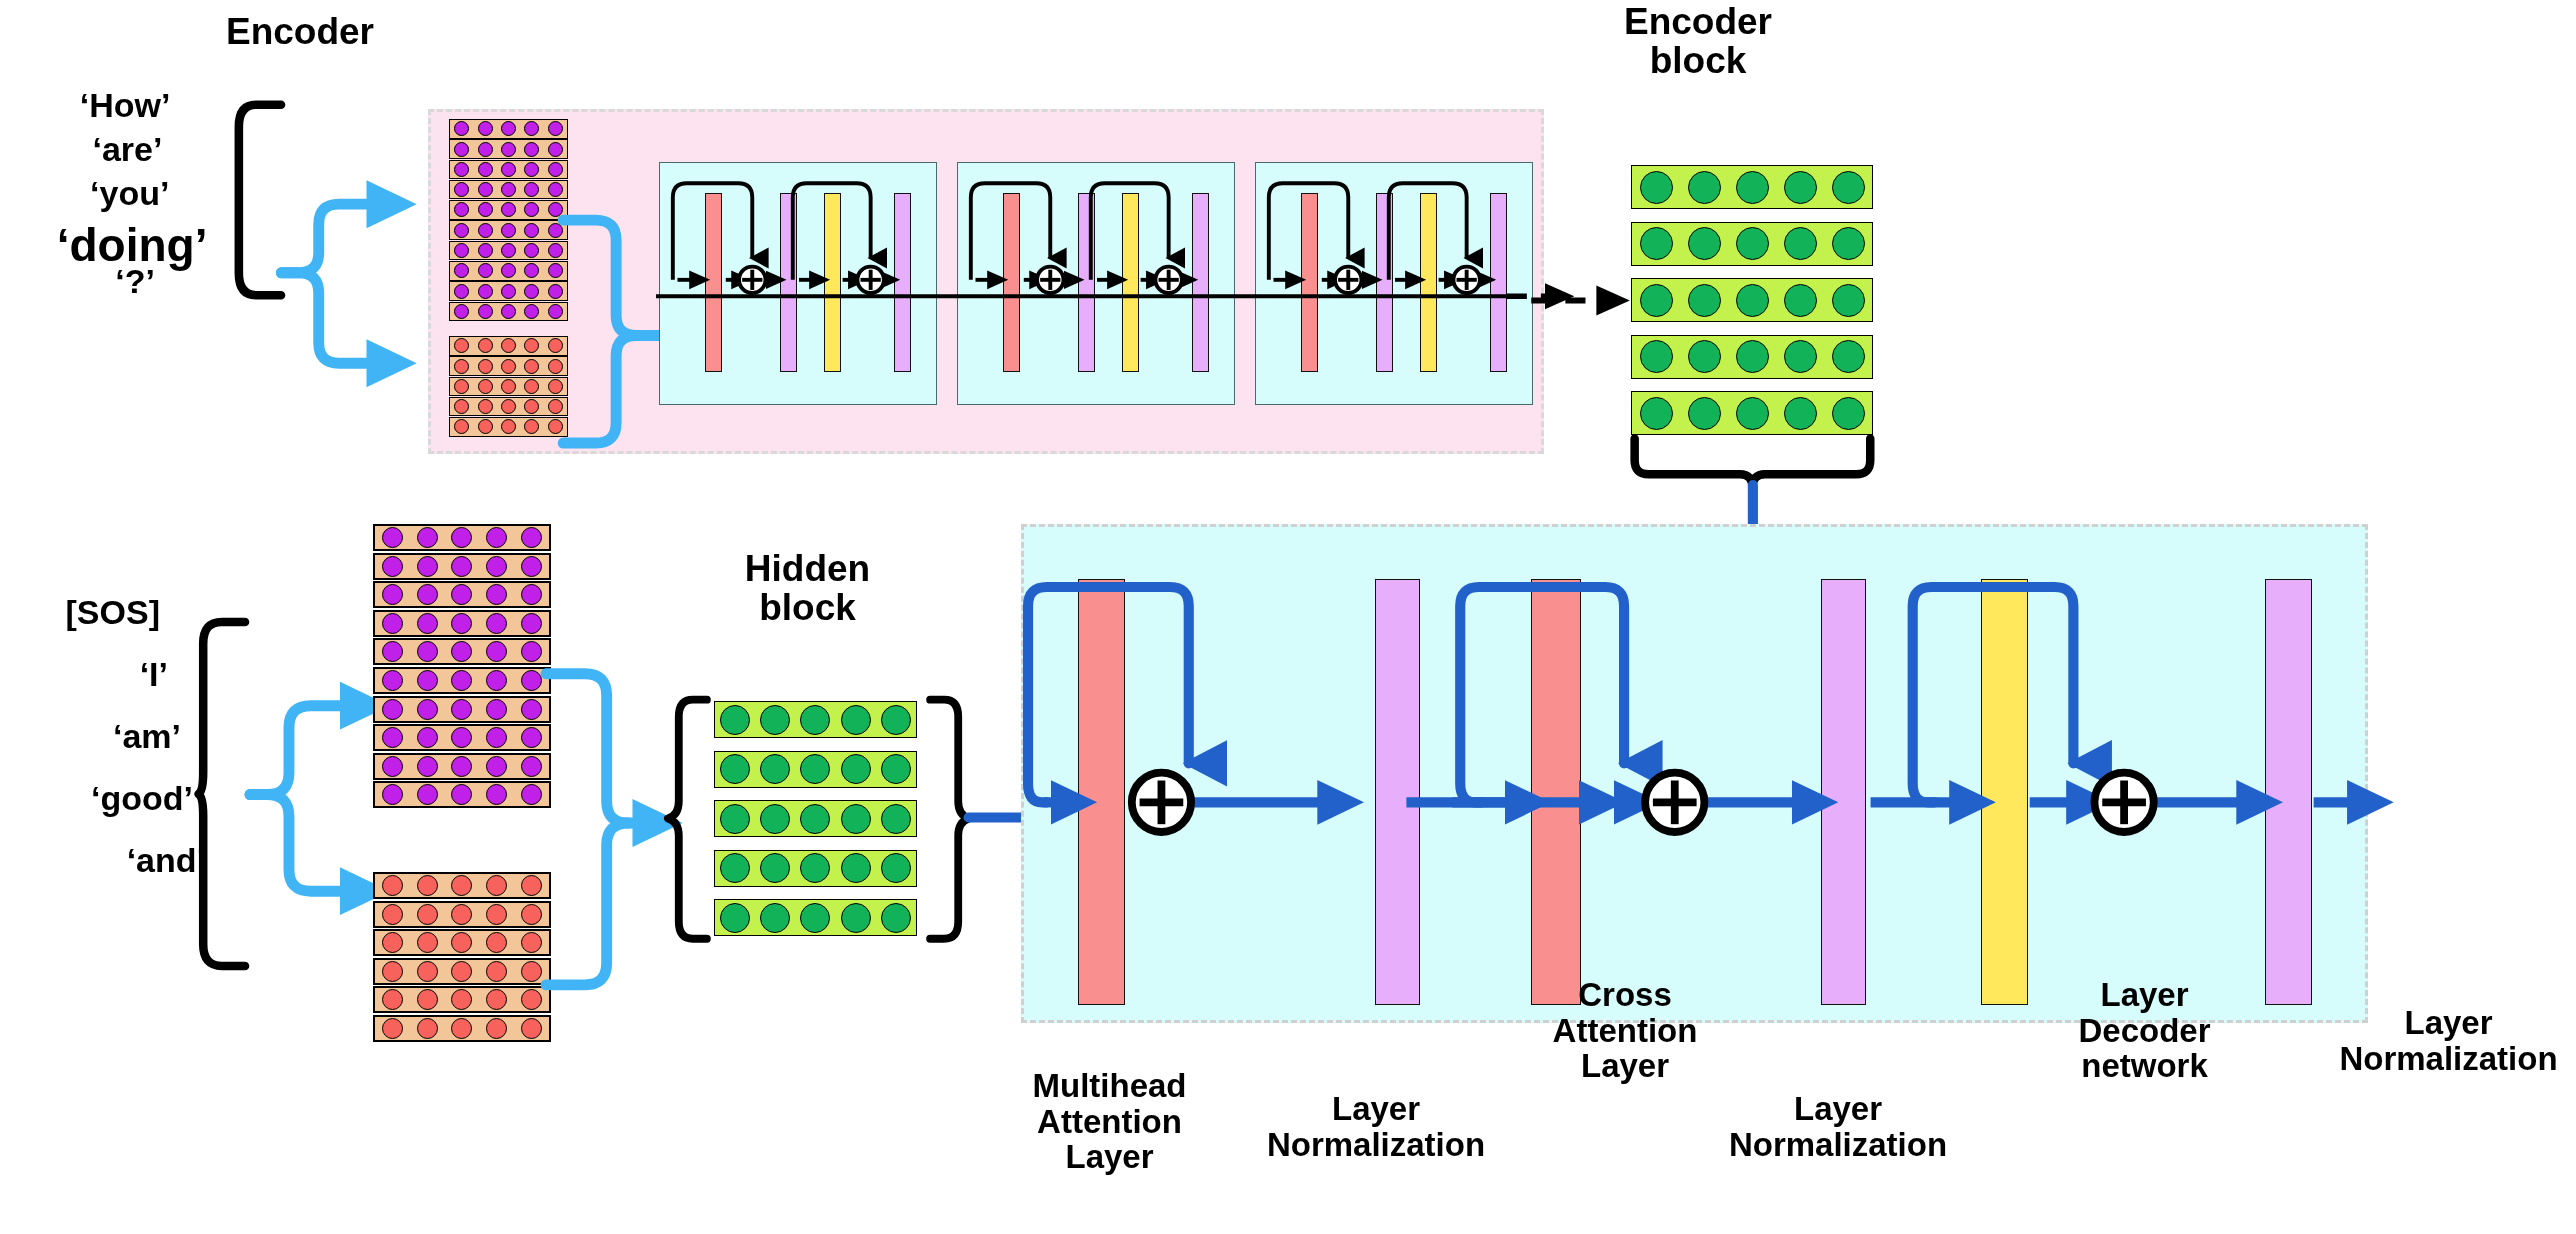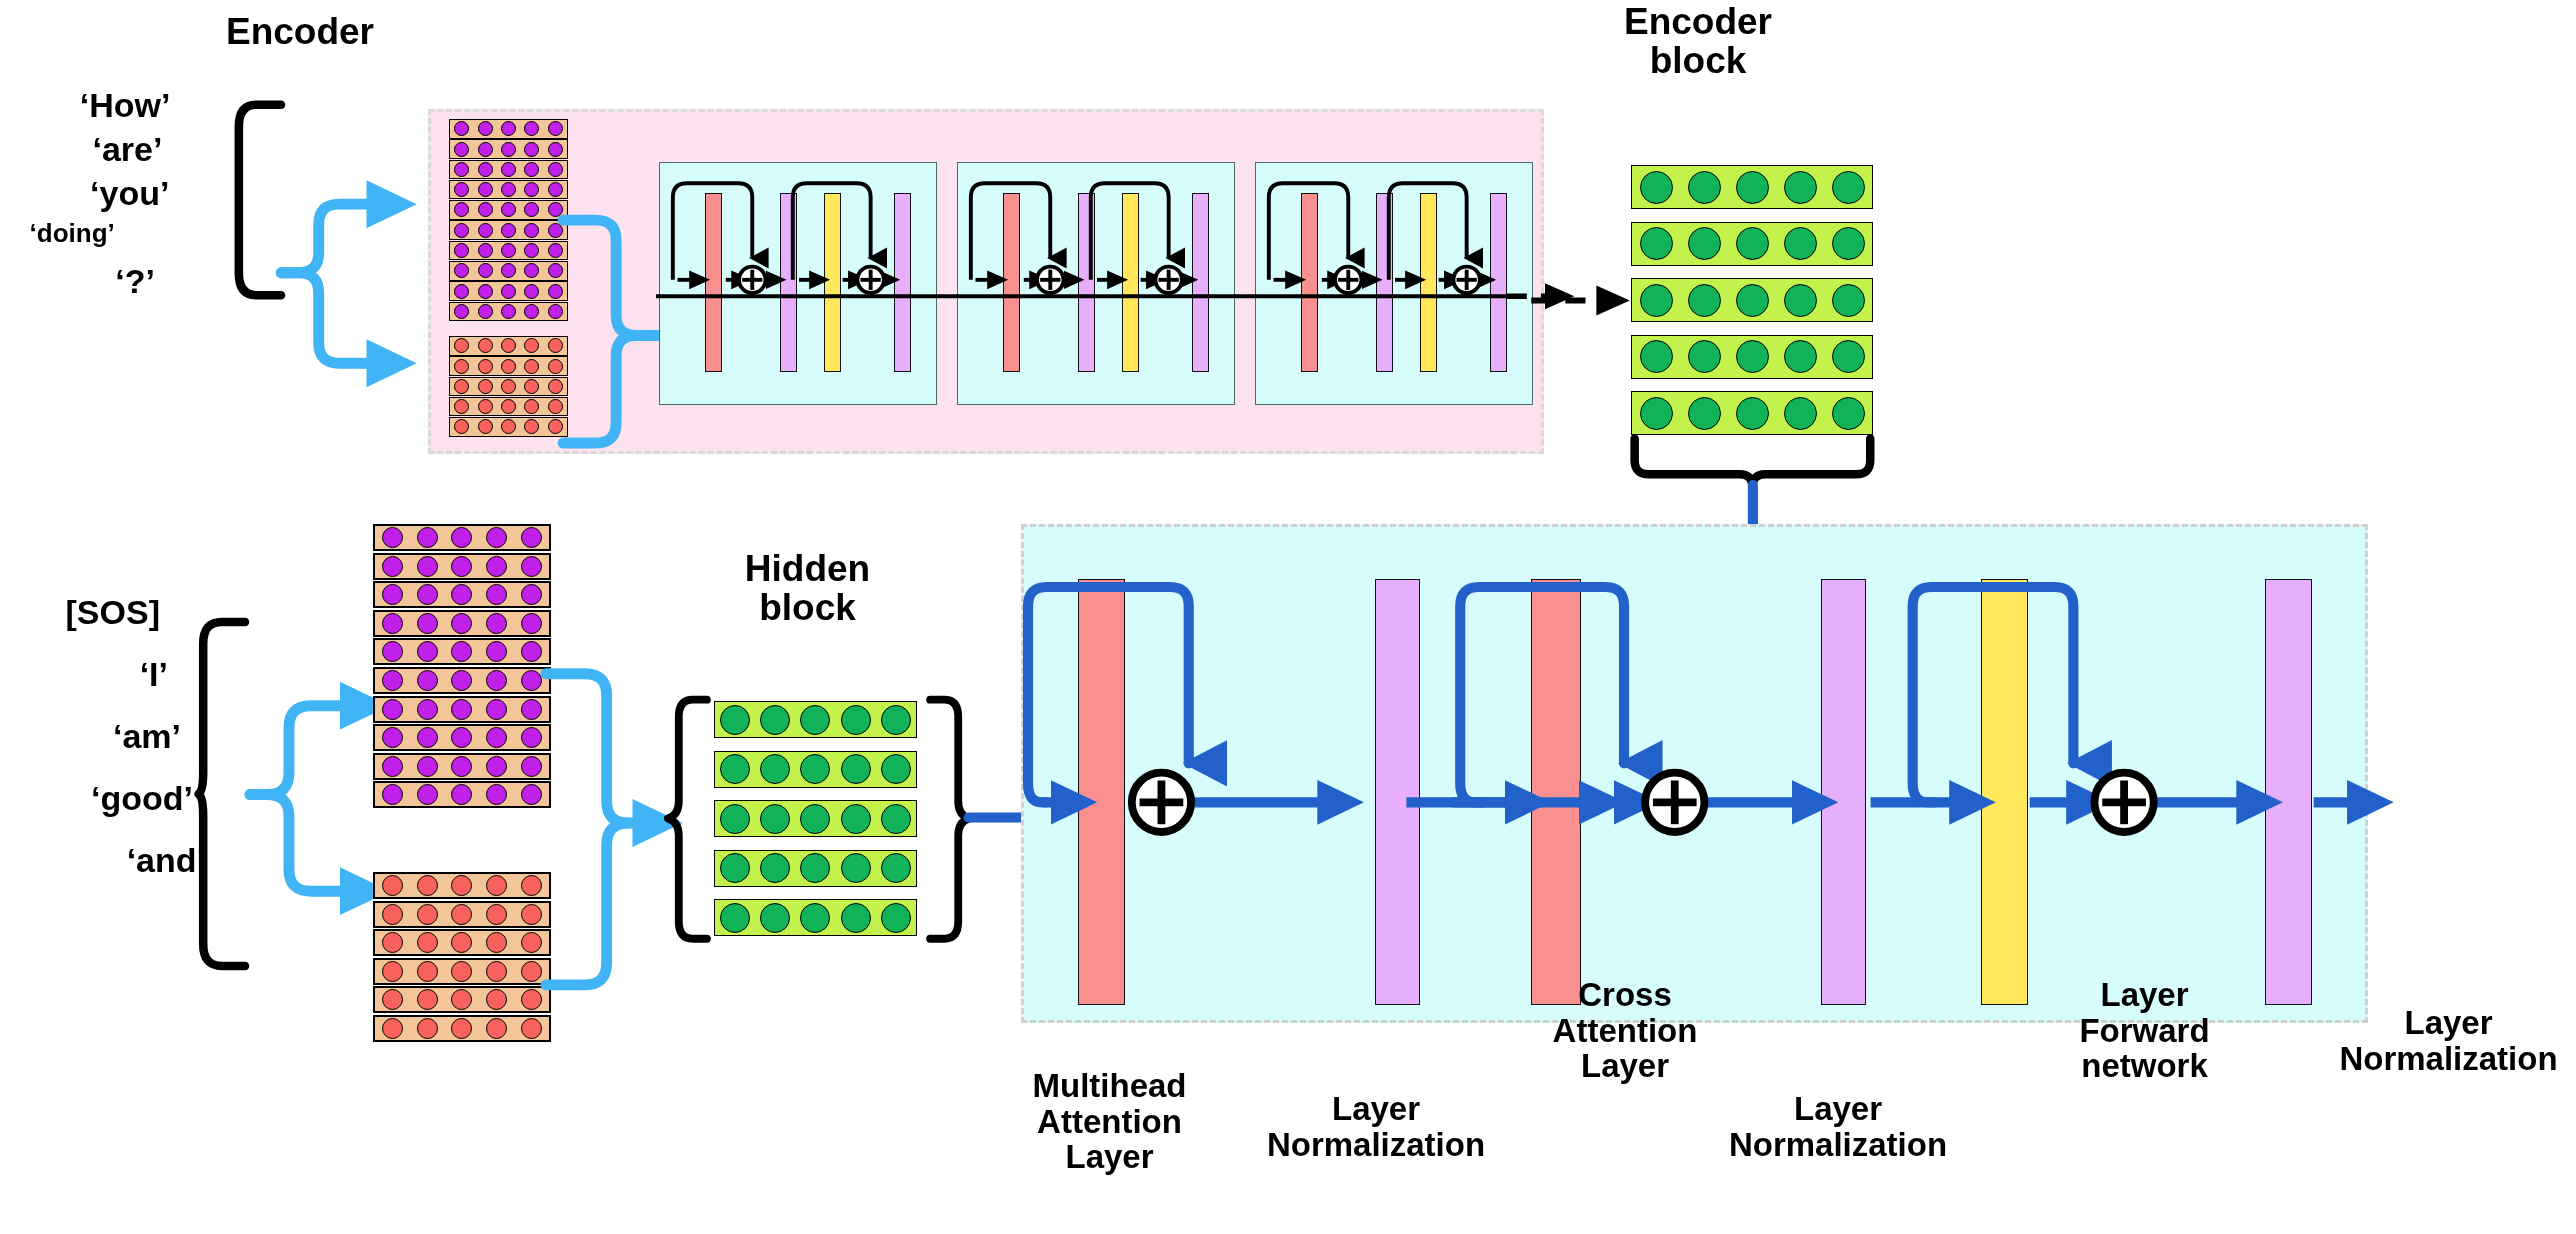--- a/index.html
+++ b/index.html
@@ -36,21 +36,21 @@
 
   <div class="abs ttl" style="left:663px;top:550px;width:289px;font-size:37px;">
     <div>Hidden</div>
     <div>block</div>
   </div>
 
   <div class="abs" style="left:15.6px;top:86px;width:219px;">
     <div class="tok" style="font-size:34px;text-align:center;height:44px;">‘How’</div>
     <div class="tok" style="font-size:34px;text-align:center;height:44px;margin-top:0px;padding-left:4.7px;">‘are’</div>
     <div class="tok" style="font-size:34px;text-align:center;height:44px;padding-left:9.4px;">‘you’</div>
-    <div class="tok" style="font-size:26px;height:44px;padding-left:14px;">‘doing’</div>
+    <div class="tok" style="font-size:46px;text-align:center;height:44px;padding-left:14px;">‘doing’</div>
     <div class="tok" style="font-size:34px;text-align:center;height:44px;padding-left:20px;">‘?’</div>
   </div>
 
   <svg class="abs" width="55" height="203" style="left:234px;top:100px;" viewBox="0 0 70 260">
     <path d="M60,6 L28,6 Q6,6 6,34 L6,222 Q6,250 28,250 L60,250" fill="none" stroke="#000" stroke-width="11" stroke-linecap="round"></path>
   </svg>
 
   <svg class="abs" width="219" height="234" style="left:281px;top:187px;" viewBox="0 0 280 300">
     <defs>
       <marker id="lbArrow" markerWidth="5" markerHeight="5" refX="2.2" refY="2.5" orient="auto">
@@ -643,21 +643,21 @@
     <div>Layer</div>
   </div>
 
   <div class="abs lbl" style="left:1670px;top:1091px;width:336px;font-size:33px;">
     <div>Layer</div>
     <div>Normalization</div>
   </div>
 
   <div class="abs lbl" style="left:2043px;top:977px;width:203px;font-size:33px;">
     <div>Layer</div>
-    <div>Forward</div>
+    <div>Decoder</div>
     <div>network</div>
   </div>
 
   <div class="abs lbl" style="left:2316px;top:1005px;width:265px;font-size:33px;">
     <div>Layer</div>
     <div>Normalization</div>
   </div>
 
 </div>
 

